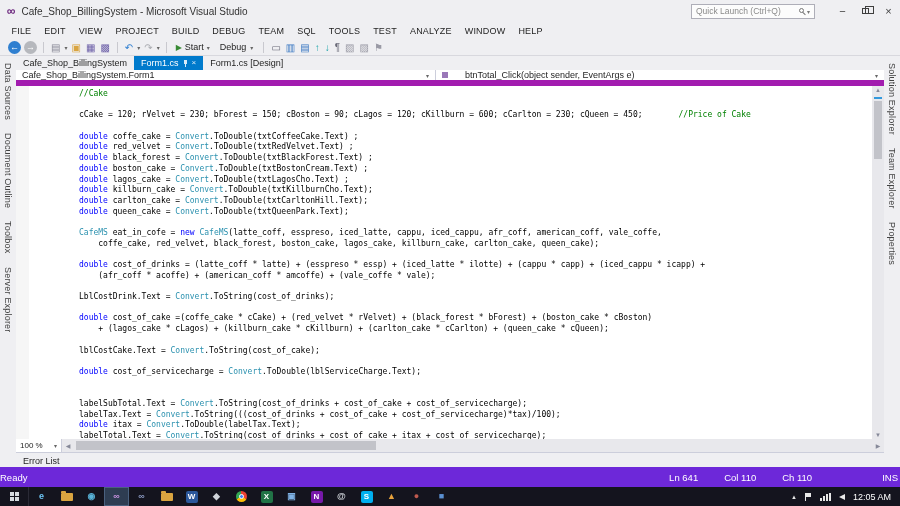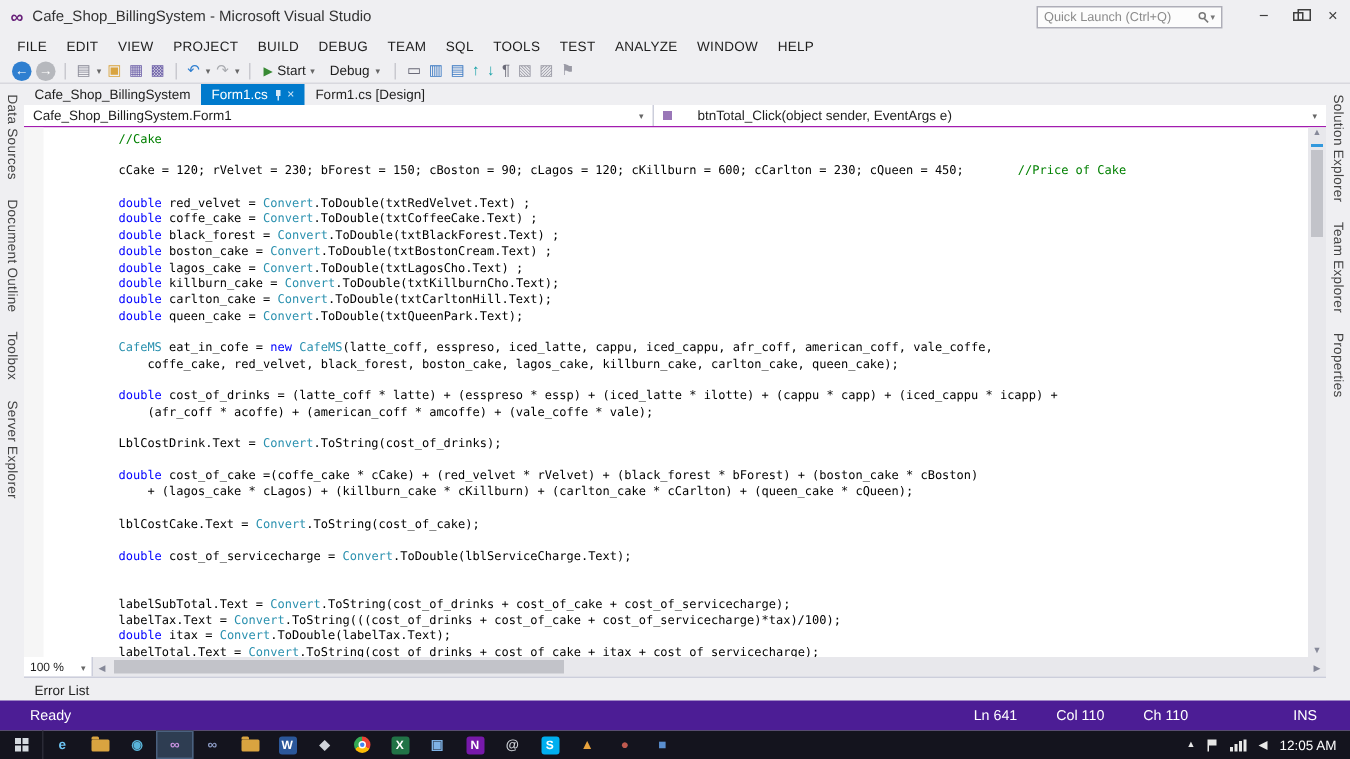--- a/index.html
+++ b/index.html
@@ -45,21 +45,21 @@
 
   .main-col{flex:1;display:flex;flex-direction:column;min-width:0;background:#fff;}
   .tab-row{flex:0 0 14px;background:#EFEFF2;display:flex;}
   .tab{display:flex;align-items:center;padding:0 7px;font-size:9px;color:#1e1e1e;gap:4px;}
   .tab.active{background:#007ACC;color:#fff;}
   .tab-close{font-size:8px;line-height:1;color:#d7eaf8;}
   .pin-shape{position:relative;width:5px;height:7px;}
   .pin-shape::before{content:"";position:absolute;top:0;left:1px;width:3px;height:4px;background:#d7eaf8;}
   .pin-shape::after{content:"";position:absolute;top:4px;left:2px;width:1px;height:3px;background:#d7eaf8;}
 
-  .navbar{flex:0 0 15px;display:flex;align-items:flex-start;background:#fff;border-bottom:1px solid #a21caf;font-size:9px;color:#1e1e1e;}
+  .navbar{flex:0 0 15px;display:flex;align-items:flex-start;background:#fff;border-bottom:6px solid #a21caf;font-size:9px;color:#1e1e1e;}
   .combo{height:100%;display:flex;align-items:center;}
   .type-combo{width:420px;padding:0 6px;border-right:1px solid #CCCEDB;}
   .combo-text{flex:1;white-space:nowrap;overflow:hidden;}
   .member-combo{flex:1;padding:0 6px;gap:17px;}
   .method-icon{width:6px;height:6px;background:#9a77b8;flex:0 0 auto;}
 
   .editor{flex:0 0 353px;display:flex;position:relative;background:#fff;min-height:0;}
   .gutter{flex:0 0 13px;background:#F6F6F6;}
   .code{flex:1;overflow:hidden;padding-top:3px;font-family:"DejaVu Sans Mono",monospace;font-size:8px;min-width:0;}
   .code-line{height:10.7px;line-height:10.7px;white-space:pre;padding-left:50px;}
@@ -74,21 +74,21 @@
   .zoom{width:46px;background:#fff;border-right:1px solid #CCCEDB;display:flex;align-items:center;justify-content:space-between;padding:0 4px;font-size:8px;color:#1e1e1e;}
   .hscroll{flex:1;position:relative;}
   .hs-arr{position:absolute;top:0;bottom:0;width:12px;display:flex;align-items:center;justify-content:center;font-size:6px;color:#868999;}
   .hs-arr.left{left:0;}
   .hs-arr.right{right:0;}
   .hthumb{position:absolute;left:14px;top:2px;bottom:2px;width:300px;background:#C2C3C9;}
 
   .error-list{flex:0 0 16px;background:#EFEFF2;border-top:1px solid #CCCEDB;display:flex;align-items:center;padding-left:7px;font-size:9px;color:#1e1e1e;}
 
   
-  .statusbar{flex:0 0 20px;background:#4c1d95;color:#fff;display:flex;align-items:center;padding:0 20px;font-size:9.5px;}
+  .statusbar{flex:0 0 20px;background:#6d28d9;color:#fff;display:flex;align-items:center;padding:0 0;font-size:9.5px;}
   .status-right{margin-left:auto;display:flex;gap:26px;align-items:flex-start;margin-right:2px;}
   .status-ins{margin-left:44px;}
 
   
   .taskbar{flex:0 0 19px;background:#14141e;display:flex;align-items:center;}
   .tb-apps{display:flex;align-items:center;height:100%;}
   .tb-app{width:25px;height:19px;display:flex;align-items:center;justify-content:center;}
   .tb-app.active{background:#2e3d52;box-shadow:inset 0 0 0 1px #4a617f;}
   .tb-app.start{width:29px;border-right:1px solid #2a2a36;}
   .win-logo{display:grid;grid-template-columns:4px 4px;grid-template-rows:4px 4px;gap:1px;}
@@ -222,22 +222,22 @@
         </div>
       </div>
 
       <div class="editor">
         <div class="gutter"></div>
         <div class="code">
             <div class="code-line"><span style="color: rgb(0, 128, 0);">//Cake</span></div>
             <div class="code-line"></div>
             <div class="code-line"><span style="color: rgb(0, 0, 0);">cCake = 120; rVelvet = 230; bForest = 150; cBoston = 90; cLagos = 120; cKillburn = 600; cCarlton = 230; cQueen = 450;</span><span style="color: rgb(0, 128, 0); padding-left: 36px;">//Price of Cake</span></div>
             <div class="code-line"></div>
+            <div class="code-line"><span style="color: rgb(0, 0, 255);">double</span><span style="color: rgb(0, 0, 0);"> coffe_cake = </span><span style="color: rgb(43, 145, 175);">Convert</span><span style="color: rgb(0, 0, 0);">.ToDouble(txtCoffeeCake.Text) ;</span></div>
             <div class="code-line"><span style="color: rgb(0, 0, 255);">double</span><span style="color: rgb(0, 0, 0);"> red_velvet = </span><span style="color: rgb(43, 145, 175);">Convert</span><span style="color: rgb(0, 0, 0);">.ToDouble(txtRedVelvet.Text) ;</span></div>
-            <div class="code-line"><span style="color: rgb(0, 0, 255);">double</span><span style="color: rgb(0, 0, 0);"> coffe_cake = </span><span style="color: rgb(43, 145, 175);">Convert</span><span style="color: rgb(0, 0, 0);">.ToDouble(txtCoffeeCake.Text) ;</span></div>
             <div class="code-line"><span style="color: rgb(0, 0, 255);">double</span><span style="color: rgb(0, 0, 0);"> black_forest = </span><span style="color: rgb(43, 145, 175);">Convert</span><span style="color: rgb(0, 0, 0);">.ToDouble(txtBlackForest.Text) ;</span></div>
             <div class="code-line"><span style="color: rgb(0, 0, 255);">double</span><span style="color: rgb(0, 0, 0);"> boston_cake = </span><span style="color: rgb(43, 145, 175);">Convert</span><span style="color: rgb(0, 0, 0);">.ToDouble(txtBostonCream.Text) ;</span></div>
             <div class="code-line"><span style="color: rgb(0, 0, 255);">double</span><span style="color: rgb(0, 0, 0);"> lagos_cake = </span><span style="color: rgb(43, 145, 175);">Convert</span><span style="color: rgb(0, 0, 0);">.ToDouble(txtLagosCho.Text) ;</span></div>
             <div class="code-line"><span style="color: rgb(0, 0, 255);">double</span><span style="color: rgb(0, 0, 0);"> killburn_cake = </span><span style="color: rgb(43, 145, 175);">Convert</span><span style="color: rgb(0, 0, 0);">.ToDouble(txtKillburnCho.Text);</span></div>
             <div class="code-line"><span style="color: rgb(0, 0, 255);">double</span><span style="color: rgb(0, 0, 0);"> carlton_cake = </span><span style="color: rgb(43, 145, 175);">Convert</span><span style="color: rgb(0, 0, 0);">.ToDouble(txtCarltonHill.Text);</span></div>
             <div class="code-line"><span style="color: rgb(0, 0, 255);">double</span><span style="color: rgb(0, 0, 0);"> queen_cake = </span><span style="color: rgb(43, 145, 175);">Convert</span><span style="color: rgb(0, 0, 0);">.ToDouble(txtQueenPark.Text);</span></div>
             <div class="code-line"></div>
             <div class="code-line"><span style="color: rgb(43, 145, 175);">CafeMS</span><span style="color: rgb(0, 0, 0);"> eat_in_cofe = </span><span style="color: rgb(0, 0, 255);">new</span><span style="color: rgb(0, 0, 0);"> </span><span style="color: rgb(43, 145, 175);">CafeMS</span><span style="color: rgb(0, 0, 0);">(latte_coff, esspreso, iced_latte, cappu, iced_cappu, afr_coff, american_coff, vale_coffe,</span></div>
             <div class="code-line"><span style="color: rgb(0, 0, 0);">    coffe_cake, red_velvet, black_forest, boston_cake, lagos_cake, killburn_cake, carlton_cake, queen_cake);</span></div>
             <div class="code-line"></div>

